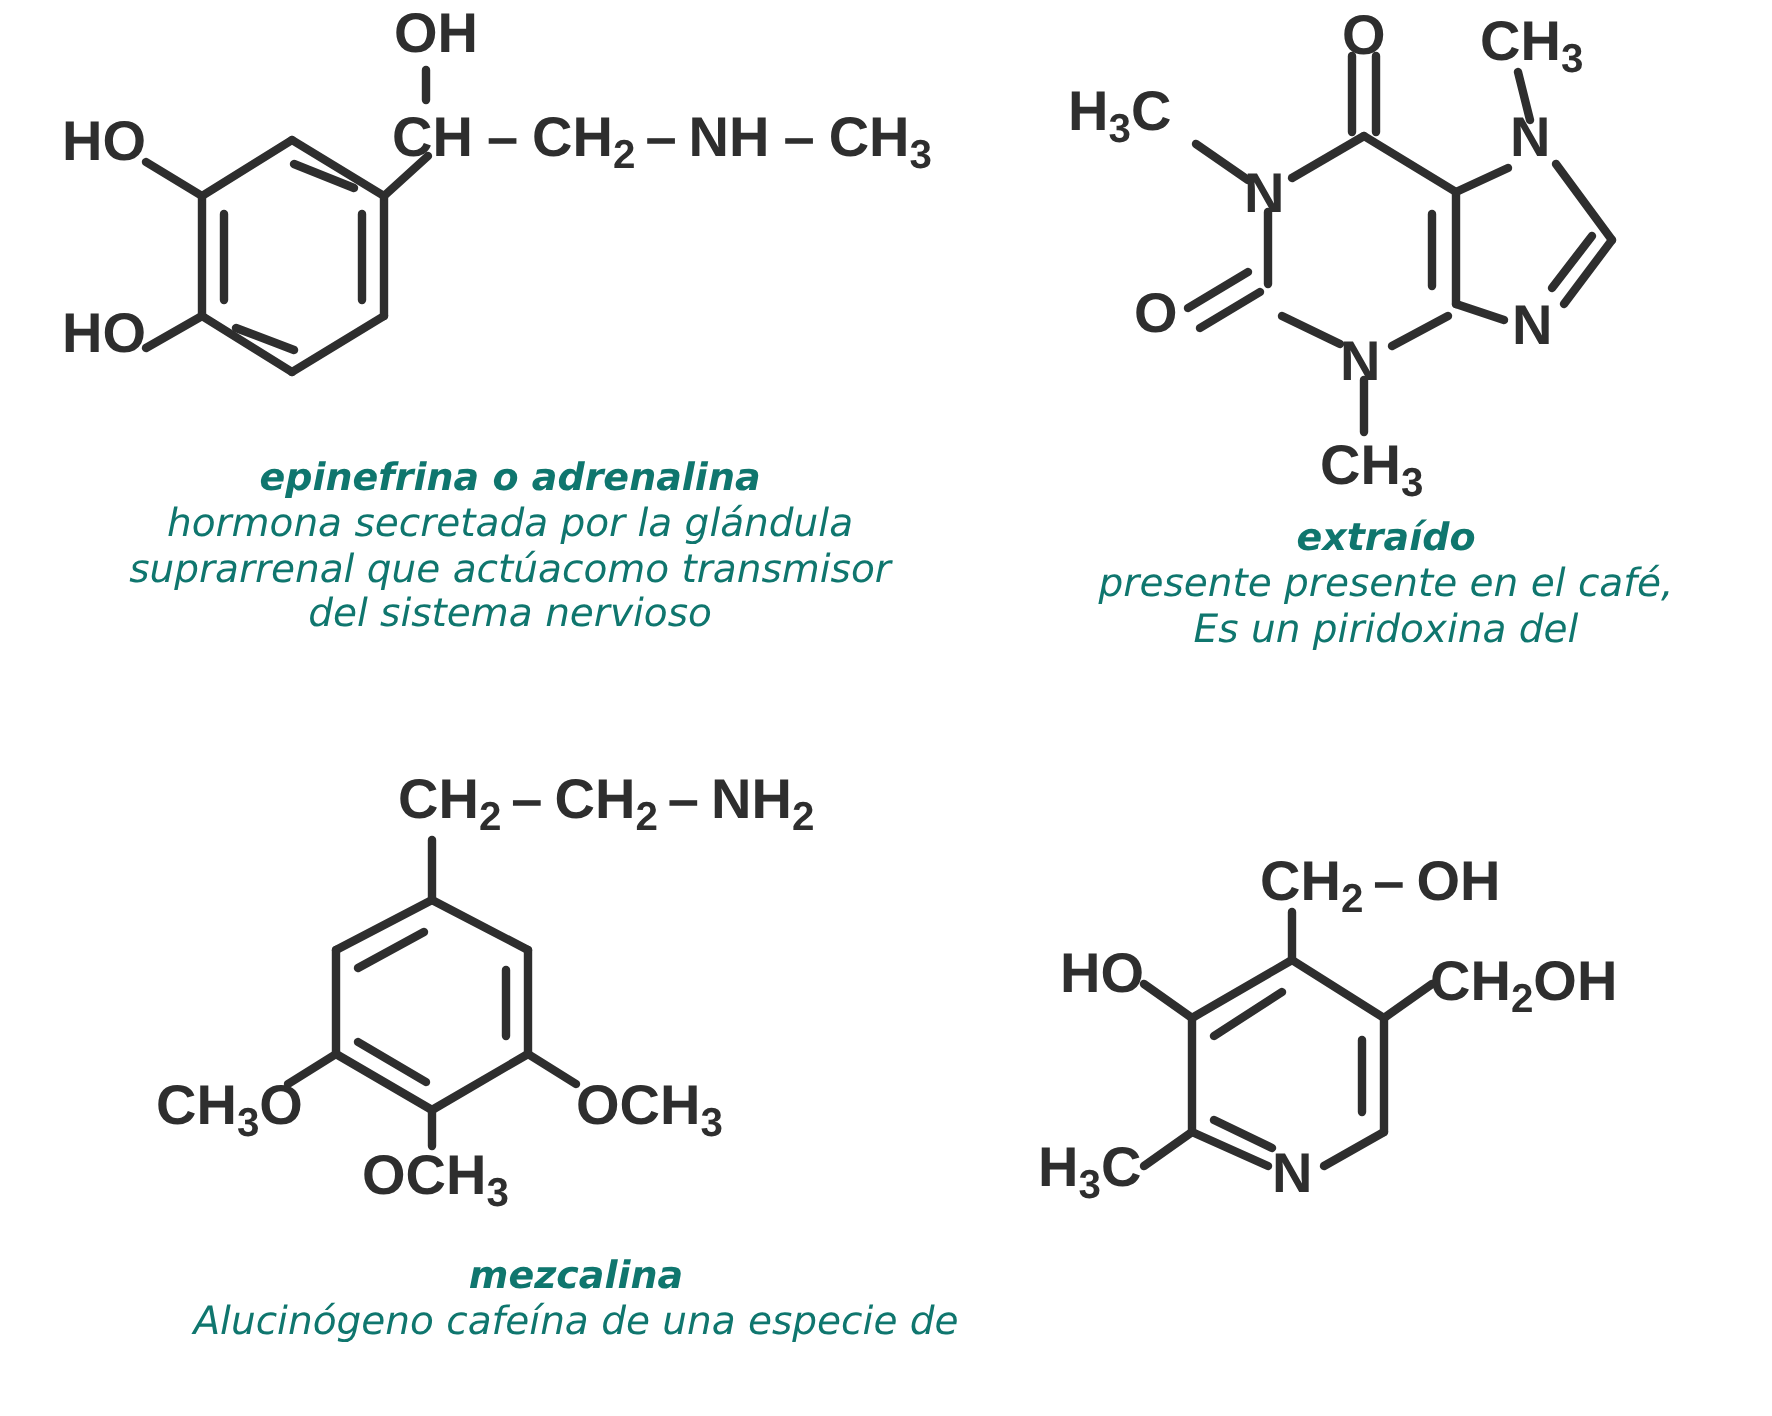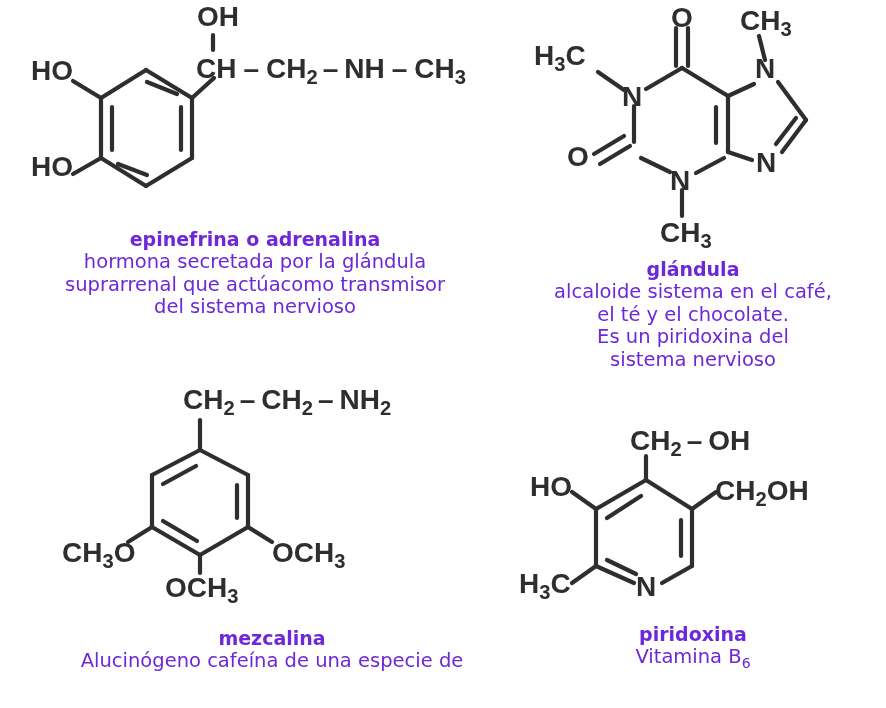--- a/index.html
+++ b/index.html
@@ -34,21 +34,22 @@
   .struct line, .struct polyline, .struct path {
     stroke: #2e2e2e;
     stroke-width: 4.2;
     stroke-linecap: round;
     fill: none;
   }
   .caption {
     position: absolute;
     text-align: center;
     line-height: 1.16;
-    color: #6d28d9;
+    color: #0f766e;
+    font-style: italic;
   }
   .cap-name {
     font-family: "DejaVu Sans", sans-serif;
     font-weight: bold;
     font-size: 19px;
     display: block;
     margin-bottom: 1px;
   }
   .cap-desc {
     font-family: "DejaVu Sans", sans-serif;
@@ -138,29 +139,27 @@
     <text x="255" y="78" font-size="28">N</text>
     <text x="256" y="172" font-size="28">N</text>
     <text x="171" y="27" font-size="28">O</text>
     <text x="67" y="166" font-size="28">O</text>
     <text x="34" y="65" font-size="28">H<tspan class="sub" dy="6">3</tspan><tspan dy="-6">C</tspan></text>
     <text x="160" y="242" font-size="28">CH<tspan class="sub" dy="6">3</tspan></text>
     <text x="240" y="30" font-size="28">CH<tspan class="sub" dy="6">3</tspan></text>
   </svg>
 
   <div class="caption" style="left:0px; top:258px; width:386px;">
-    <span class="cap-name">glándula</span>
-    <span class="cap-desc">alcaloide sistema en el café,</span>
-    <span class="cap-desc">el té y el chocolate.</span>
+    <span class="cap-name">extraído</span>
+    <span class="cap-desc">presente presente en el café,</span>
     <span class="cap-desc">Es un piridoxina del</span>
-    <span class="cap-desc">sistema nervioso</span>
   </div>
 </div>
 
-<div class="panel" style="left:0px; top:385px; width:480px; height:323px;">
+<div class="panel" style="left:16px; top:385px; width:480px; height:323px;">
 
   <svg class="struct" width="480" height="235" viewBox="0 0 480 235">
 
     <line x1="200" y1="65" x2="152" y2="90"></line>
     <line x1="152" y1="90" x2="152" y2="142"></line>
     <line x1="152" y1="142" x2="200" y2="170"></line>
     <line x1="200" y1="170" x2="248" y2="142"></line>
     <line x1="248" y1="142" x2="248" y2="90"></line>
     <line x1="248" y1="90" x2="200" y2="65"></line>
 
@@ -209,17 +208,13 @@
 
     <line x1="192" y1="81" x2="216" y2="64"></line>
 
     <text x="130" y="22" font-size="28">CH<tspan class="sub" dy="6">2</tspan><tspan dy="-6" dx="5">–</tspan><tspan dx="6">OH</tspan></text>
     <text x="30" y="68" font-size="28">HO</text>
     <text x="215" y="72" font-size="28">CH<tspan class="sub" dy="6">2</tspan><tspan dy="-6">OH</tspan></text>
     <text x="19" y="165" font-size="28">H<tspan class="sub" dy="6">3</tspan><tspan dy="-6">C</tspan></text>
     <text x="136" y="168" font-size="28">N</text>
   </svg>
 
-  <div class="caption" style="left:0px; top:195px; width:386px;">
-    <span class="cap-name">piridoxina</span>
-    <span class="cap-desc"><span>Vitamina B</span><span class="sub">6</span></span>
-  </div>
 </div>
 
 </body></html>

